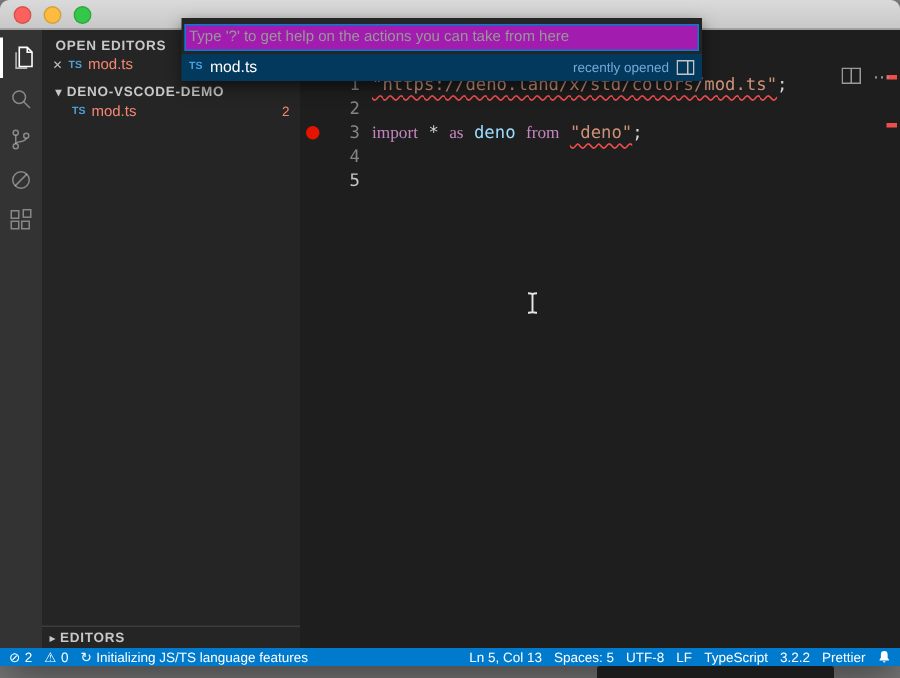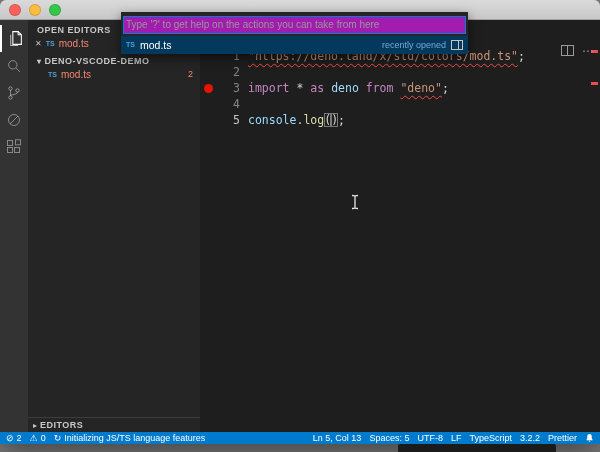--- a/index.html
+++ b/index.html
@@ -44,21 +44,21 @@
   
   .editor { flex:1; background:#1e1e1e; position:relative; overflow:hidden; }
   .lines { position:absolute; top:28px; left:0; right:0; font-family:"DejaVu Sans Mono","Liberation Mono",monospace;
            font-size:11.5px; line-height:16px; }
   .line { display:flex; height:16px; white-space:pre; }
   .bp { width:16px; display:flex; align-items:center; justify-content:center; }
   .bp-dot { width:9px; height:9px; border-radius:50%; background:#e51400; }
   .num { width:24px; text-align:right; color:#858585; }
   .num.active { color:#c6c6c6; }
   .code { padding-left:8px; }
-  .tok-plain { color:#d4d4d4; } .tok-keyword { color:#c586c0; } .tok-string { color:#ce9178; }
+  .tok-plain { color:#d4d4d4; } .tok-keyword { color:#c586c0;font-family:Liberation Serif, serif; } .tok-string { color:#ce9178; }
   .tok-variable { color:#9cdcfe; } .tok-function { color:#dcdcaa; }
   .squiggle { text-decoration-line:underline; text-decoration-style:wavy; text-decoration-color:#f14c4c;
               text-decoration-thickness:1px; text-underline-offset:3px; }
   .bracket { box-shadow:inset 0 0 0 1px #7a7a7a; }
 
   .editor-actions { position:absolute; top:25px; right:6px; display:flex; gap:8px; align-items:center; z-index:5; }
   .more-dots { color:#9a9a9a; font-size:12px; line-height:10px; }
   .ruler-mark { position:absolute; right:2px; width:7px; height:3px; background:#f14c4c; z-index:4; }
 
   .mouse-cursor { position:absolute; left:350px; top:194px; z-index:60; }
@@ -185,21 +185,21 @@
           </svg>
         </span>
         <span class="more-dots">⋯</span>
       </div>
 
       <div class="lines">
           <div class="line"><span class="bp"></span><span class="num">1</span><span class="code"><span class="tok-string squiggle">"https://deno.land/x/std/colors/mod.ts"</span><span class="tok-plain">;</span></span></div>
           <div class="line"><span class="bp"></span><span class="num">2</span><span class="code"></span></div>
           <div class="line"><span class="bp"><span class="bp-dot"></span></span><span class="num">3</span><span class="code"><span class="tok-keyword">import</span><span class="tok-plain"> * </span><span class="tok-keyword">as</span><span class="tok-plain"> </span><span class="tok-variable">deno</span><span class="tok-plain"> </span><span class="tok-keyword">from</span><span class="tok-plain"> </span><span class="tok-string squiggle">"deno"</span><span class="tok-plain">;</span></span></div>
           <div class="line"><span class="bp"></span><span class="num">4</span><span class="code"></span></div>
-          <div class="line"><span class="bp"></span><span class="num active">5</span><span class="code"><span class="tok-variable">console</span><span class="tok-plain">.</span><span class="tok-function">log</span><span class="tok-plain bracket">(</span><span class="tok-plain bracket">)</span><span class="tok-plain">;</span></span></div>
+          <div class="line"><span class="bp"></span><span class="num active">5</span></div>
         </div>
 
       <div class="ruler-mark" style="top:30px"></div>
       <div class="ruler-mark" style="top:62px"></div>
     </div>
   </div>
 
   <div class="statusbar">
     <div class="sb-group">
         <span class="sb-item">

